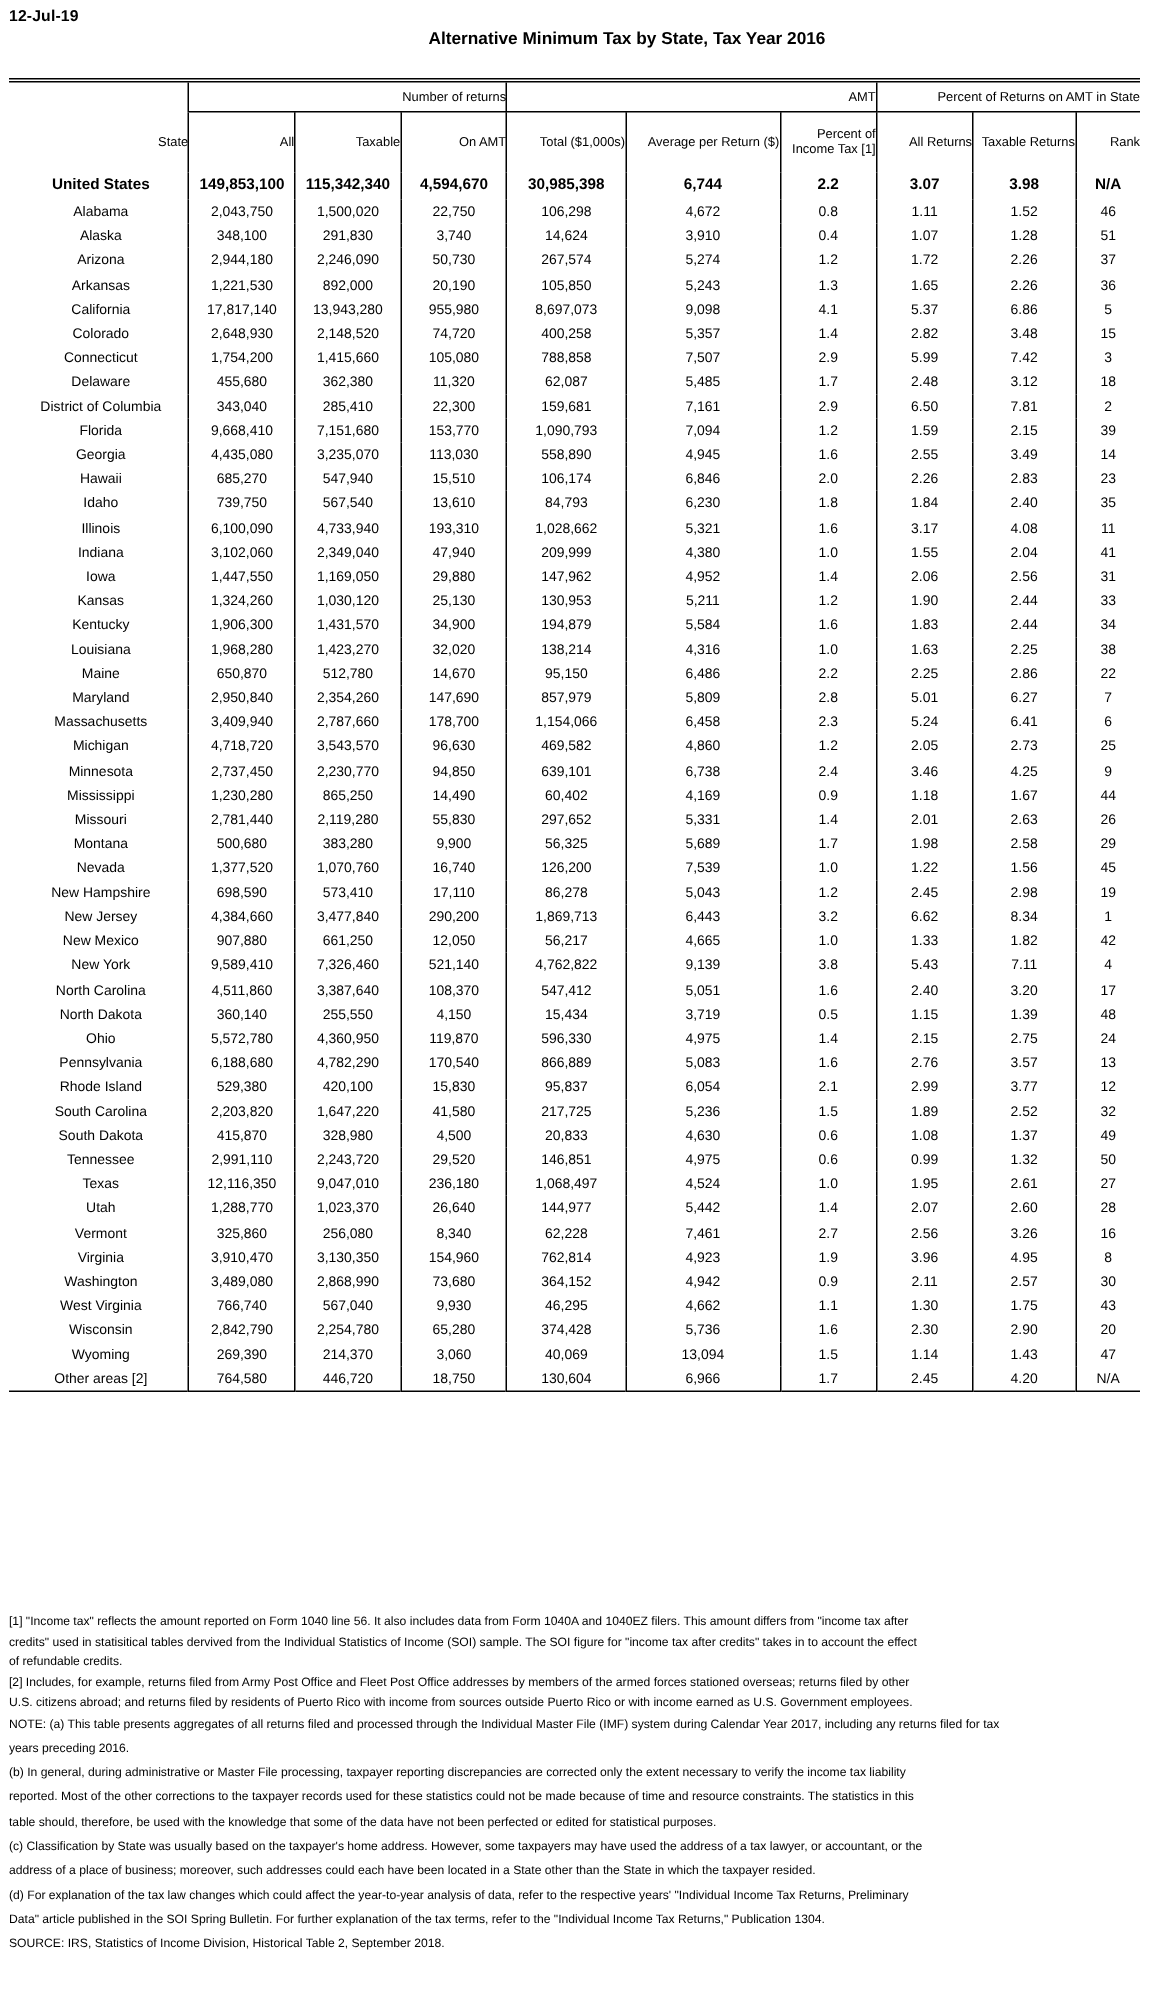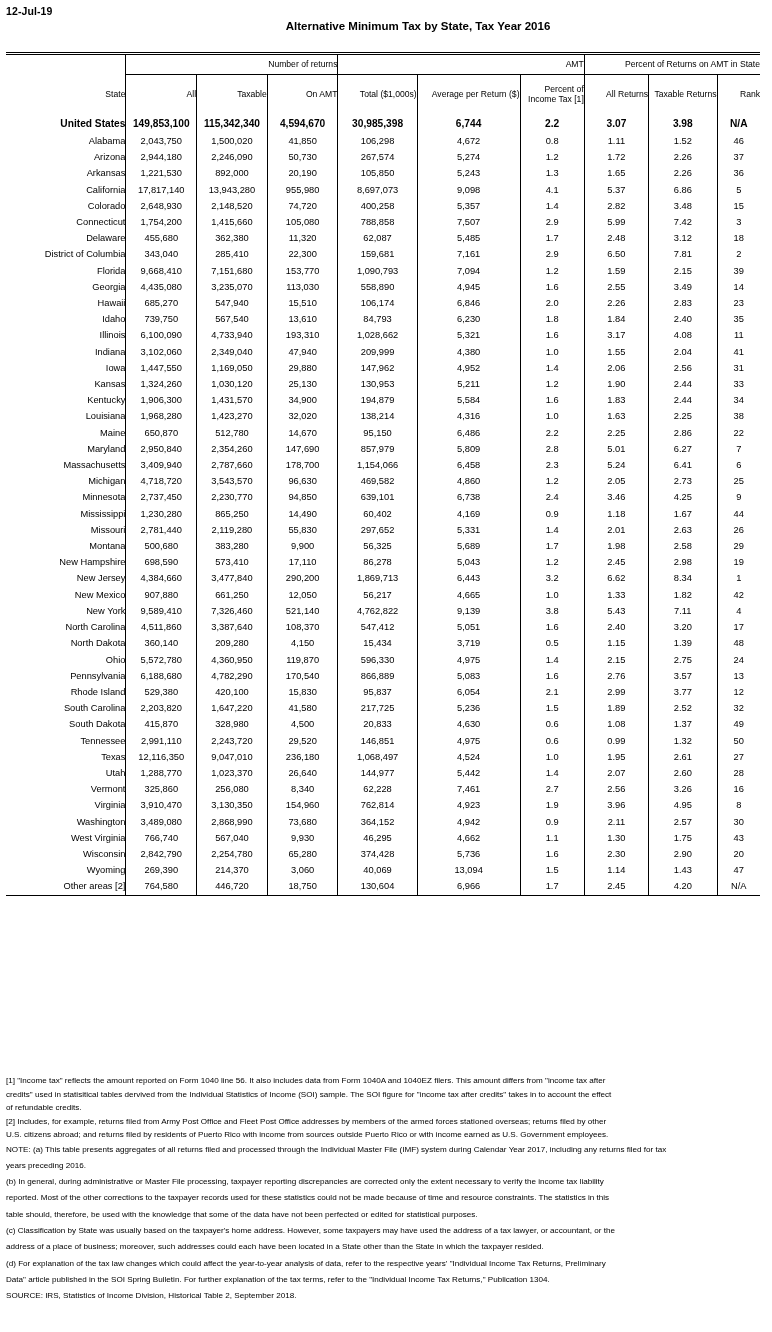--- a/index.html
+++ b/index.html
@@ -96,21 +96,21 @@
   tbody td {
     border-left: 1px solid #000;
     border-right: 1px solid #000;
     height: 16.2px;
     line-height: 16.2px;
     padding: 0 5px;
     white-space: nowrap;
     overflow: hidden;
   }
   tbody td.state {
-    text-align: right;
+    text-align: center;
     border-left: none;
     padding-left: 3px;
   }
   tbody td.num {
     text-align: center;
   }
   tbody td.last {
     border-right: none;
   }
   tbody tr.total td {
@@ -200,27 +200,39 @@
             <td class="num">6,744</td>
             <td class="num">2.2</td>
             <td class="num">3.07</td>
             <td class="num">3.98</td>
             <td class="num last">N/A</td>
           </tr>
           <tr>
             <td class="state">Alabama</td>
             <td class="num">2,043,750</td>
             <td class="num">1,500,020</td>
-            <td class="num">41,850</td>
+            <td class="num">22,750</td>
             <td class="num">106,298</td>
             <td class="num">4,672</td>
             <td class="num">0.8</td>
             <td class="num">1.11</td>
             <td class="num">1.52</td>
             <td class="num last">46</td>
+          </tr>
+          <tr>
+            <td class="state">Alaska</td>
+            <td class="num">348,100</td>
+            <td class="num">291,830</td>
+            <td class="num">3,740</td>
+            <td class="num">14,624</td>
+            <td class="num">3,910</td>
+            <td class="num">0.4</td>
+            <td class="num">1.07</td>
+            <td class="num">1.28</td>
+            <td class="num last">51</td>
           </tr>
           <tr>
             <td class="state">Arizona</td>
             <td class="num">2,944,180</td>
             <td class="num">2,246,090</td>
             <td class="num">50,730</td>
             <td class="num">267,574</td>
             <td class="num">5,274</td>
             <td class="num">1.2</td>
             <td class="num">1.72</td>
@@ -509,20 +521,32 @@
             <td class="num">383,280</td>
             <td class="num">9,900</td>
             <td class="num">56,325</td>
             <td class="num">5,689</td>
             <td class="num">1.7</td>
             <td class="num">1.98</td>
             <td class="num">2.58</td>
             <td class="num last">29</td>
           </tr>
           <tr>
+            <td class="state">Nevada</td>
+            <td class="num">1,377,520</td>
+            <td class="num">1,070,760</td>
+            <td class="num">16,740</td>
+            <td class="num">126,200</td>
+            <td class="num">7,539</td>
+            <td class="num">1.0</td>
+            <td class="num">1.22</td>
+            <td class="num">1.56</td>
+            <td class="num last">45</td>
+          </tr>
+          <tr>
             <td class="state">New Hampshire</td>
             <td class="num">698,590</td>
             <td class="num">573,410</td>
             <td class="num">17,110</td>
             <td class="num">86,278</td>
             <td class="num">5,043</td>
             <td class="num">1.2</td>
             <td class="num">2.45</td>
             <td class="num">2.98</td>
             <td class="num last">19</td>
@@ -571,21 +595,21 @@
             <td class="num">547,412</td>
             <td class="num">5,051</td>
             <td class="num">1.6</td>
             <td class="num">2.40</td>
             <td class="num">3.20</td>
             <td class="num last">17</td>
           </tr>
           <tr>
             <td class="state">North Dakota</td>
             <td class="num">360,140</td>
-            <td class="num">209,280</td>
+            <td class="num">255,550</td>
             <td class="num">4,150</td>
             <td class="num">15,434</td>
             <td class="num">3,719</td>
             <td class="num">0.5</td>
             <td class="num">1.15</td>
             <td class="num">1.39</td>
             <td class="num last">48</td>
           </tr>
           <tr>
             <td class="state">Ohio</td>

